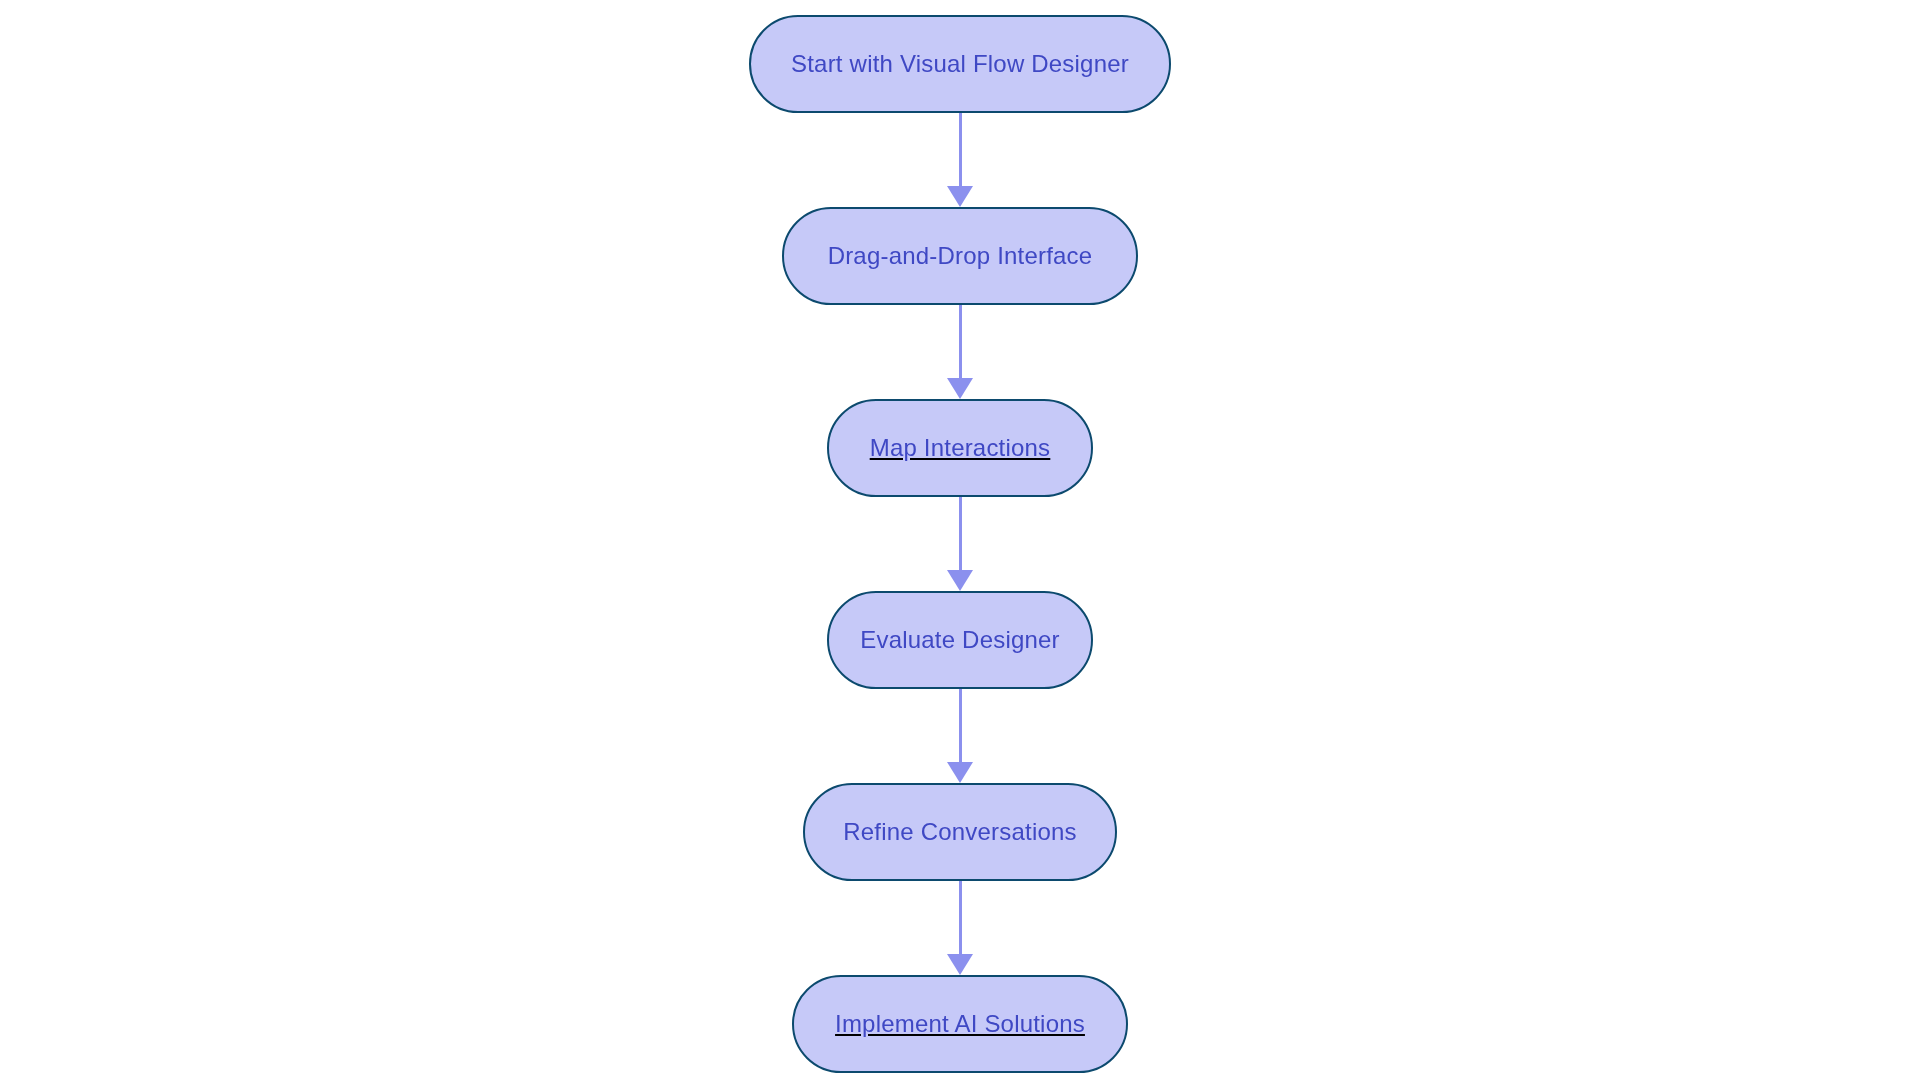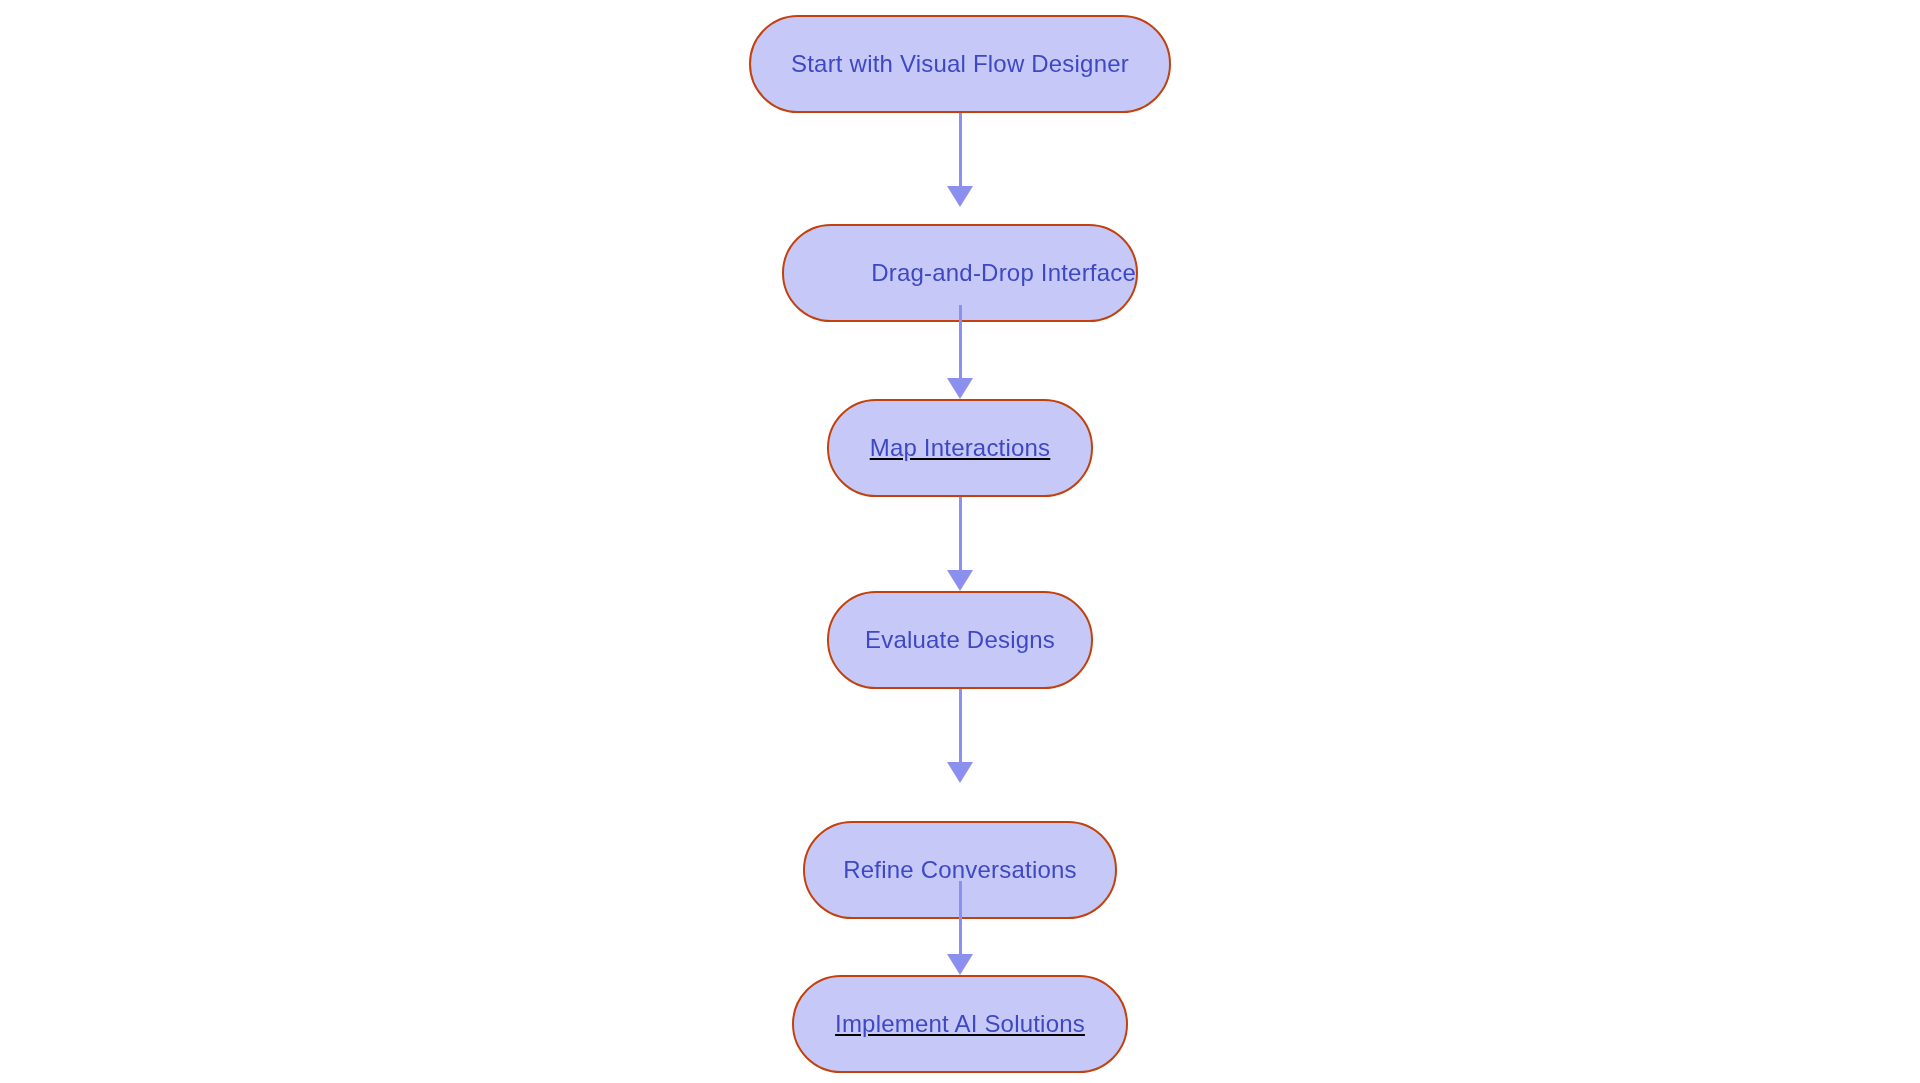--- a/index.html
+++ b/index.html
@@ -13,39 +13,39 @@
     width: 1920px;
     height: 1083px;
     background: #ffffff;
     overflow: hidden;
   }
   .node {
     position: absolute;
     box-sizing: border-box;
     height: 98px;
     background: #c6c9f8;
-    border: 2px solid #c2410c;
+    border: 2px solid #0c4a6e;
     border-radius: 49px;
     display: flex;
     align-items: center;
     justify-content: center;
     cursor: pointer;
   }
   .node .label {
     font-size: 24px;
     color: #3f48c4;
     white-space: nowrap;
     letter-spacing: 0.2px;
   }
   
   .n0 { top: 15px;  left: 749px; width: 422px; }
-  .n1 { top: 224px; left: 782px; width: 356px; justify-content: flex-end; }
+  .n1 { top: 207px; left: 782px; width: 356px; }
   .n2 { top: 399px; left: 827px; width: 266px; text-decoration: underline; }
   .n3 { top: 591px; left: 827px; width: 266px; }
-  .n4 { top: 783px; left: 803px; width: 314px; margin-top: 38px; }
+  .n4 { top: 783px; left: 803px; width: 314px; }
   .n5 { top: 975px; left: 792px; width: 336px; text-decoration: underline; }
 
   .arrow {
     position: absolute;
     left: 947px;
     width: 26px;
     height: 94px;
     display: flex;
     flex-direction: column;
     align-items: center;
@@ -94,21 +94,21 @@
   <div class="node n2">
     <span class="label">Map Interactions</span>
   </div>
 
   <div class="arrow a2">
     <div class="shaft"></div>
     <div class="head"></div>
   </div>
 
   <div class="node n3">
-    <span class="label">Evaluate Designs</span>
+    <span class="label">Evaluate Designer</span>
   </div>
 
   <div class="arrow a3">
     <div class="shaft"></div>
     <div class="head"></div>
   </div>
 
   <div class="node n4">
     <span class="label">Refine Conversations</span>
   </div>

